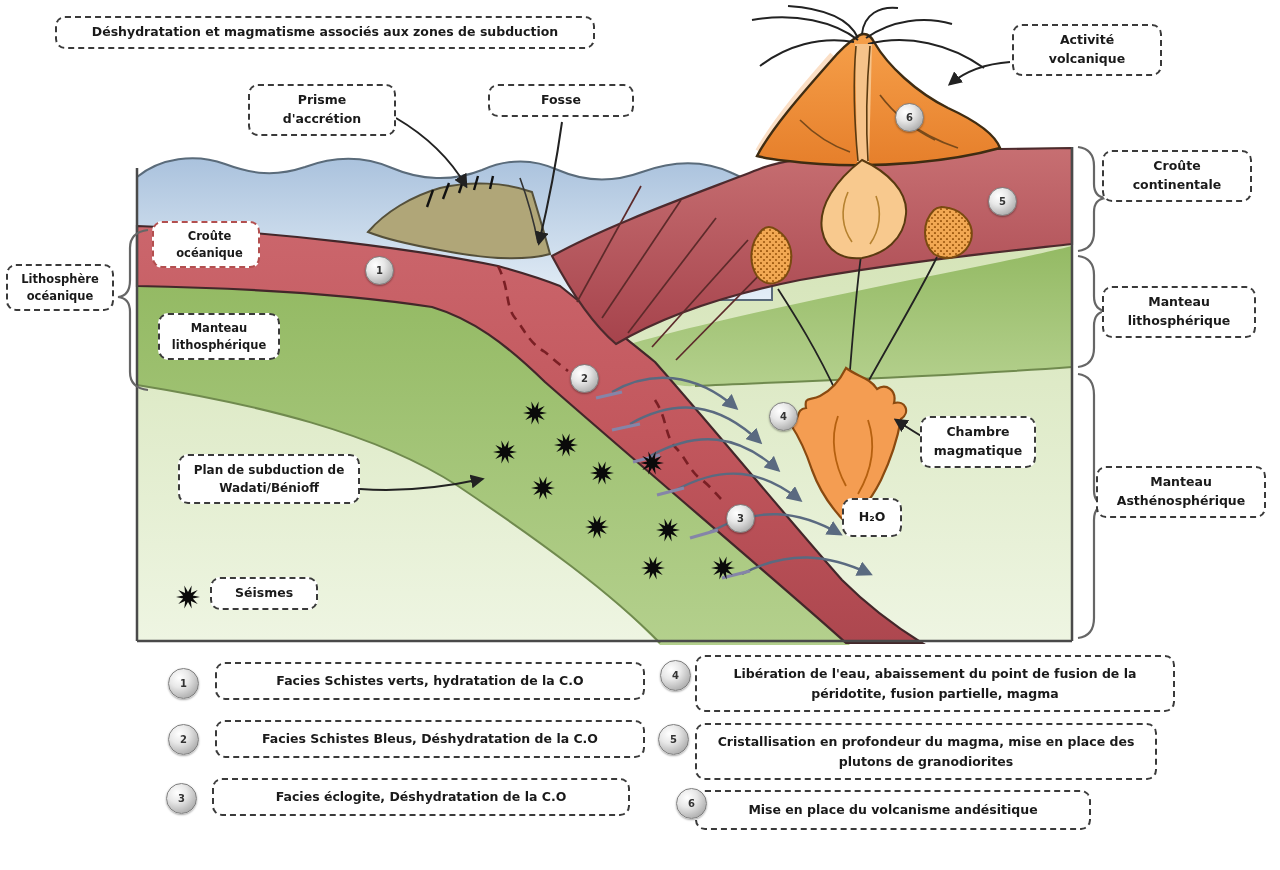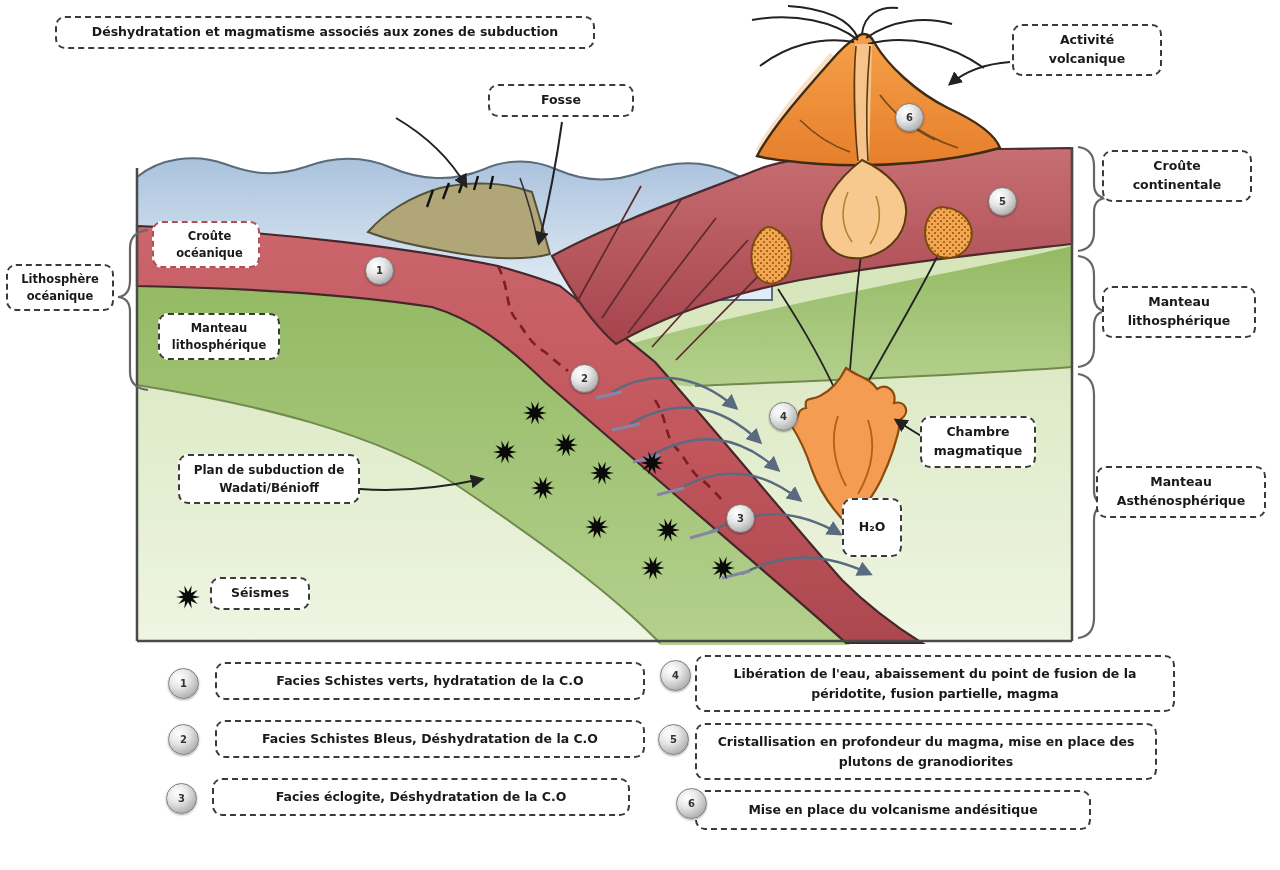--- a/index.html
+++ b/index.html
@@ -192,32 +192,33 @@
       <path marker-end="url(#ahDark)" d="M396,118 C430,138 452,162 466,186"></path>
       <path marker-end="url(#ahDark)" d="M562,122 C556,165 548,205 539,243"></path>
       <path marker-end="url(#ahDark)" d="M1010,62 C982,64 962,74 950,84"></path>
       <path marker-end="url(#ahDark)" d="M928,440 C914,432 905,426 896,420"></path>
       <path marker-end="url(#ahDark)" d="M360,489 C400,492 445,487 482,479"></path>
     </g>
   </svg>
 
   <div class="callout" style="left:55px;top:16px;width:540px;">Déshydratation et magmatisme associés aux zones de subduction</div>
 
+  <div class="callout" style="left:248px;top:84px;width:148px;">Prisme d'accrétion</div>
   <div class="callout" style="left:488px;top:84px;width:146px;">Fosse</div>
   <div class="callout" style="left:1012px;top:24px;width:150px;">Activité volcanique</div>
   <div class="callout" style="left:1102px;top:150px;width:150px;">Croûte continentale</div>
   <div class="callout" style="left:1102px;top:286px;width:154px;">Manteau lithosphérique</div>
   <div class="callout" style="left:1096px;top:466px;width:170px;">Manteau Asthénosphérique</div>
   <div class="callout small" style="left:6px;top:264px;width:108px;">Lithosphère océanique</div>
   <div class="callout small red" style="left:152px;top:221px;width:108px;">Croûte océanique</div>
   <div class="callout small" style="left:158px;top:313px;width:122px;">Manteau lithosphérique</div>
   <div class="callout" style="left:178px;top:454px;width:182px;font-size:12px;">Plan de subduction de Wadati/Bénioff</div>
-  <div class="callout" style="left:210px;top:577px;width:100px;">Séismes</div>
+  <div class="callout" style="left:210px;top:577px;width:108px;">Séismes</div>
   <div class="callout" style="left:920px;top:416px;width:116px;">Chambre magmatique</div>
-  <div class="callout" style="left:842px;top:498px;width:60px;padding:18px 4px;">H₂O</div>
+  <div class="callout" style="left:842px;top:498px;width:60px;padding:8px 4px;">H₂O</div>
 
   <div class="badge" style="left:365px;top:256px;">1</div>
   <div class="badge" style="left:570px;top:364px;">2</div>
   <div class="badge" style="left:726px;top:504px;">3</div>
   <div class="badge" style="left:769px;top:402px;">4</div>
   <div class="badge" style="left:988px;top:187px;">5</div>
   <div class="badge" style="left:895px;top:103px;">6</div>
 
   <div class="badge" style="left:168px;top:668px;width:29px;height:29px;">1</div>
   <div class="legend-box" style="left:215px;top:662px;width:430px;min-height:38px;">Facies Schistes verts, hydratation de la C.O</div>

